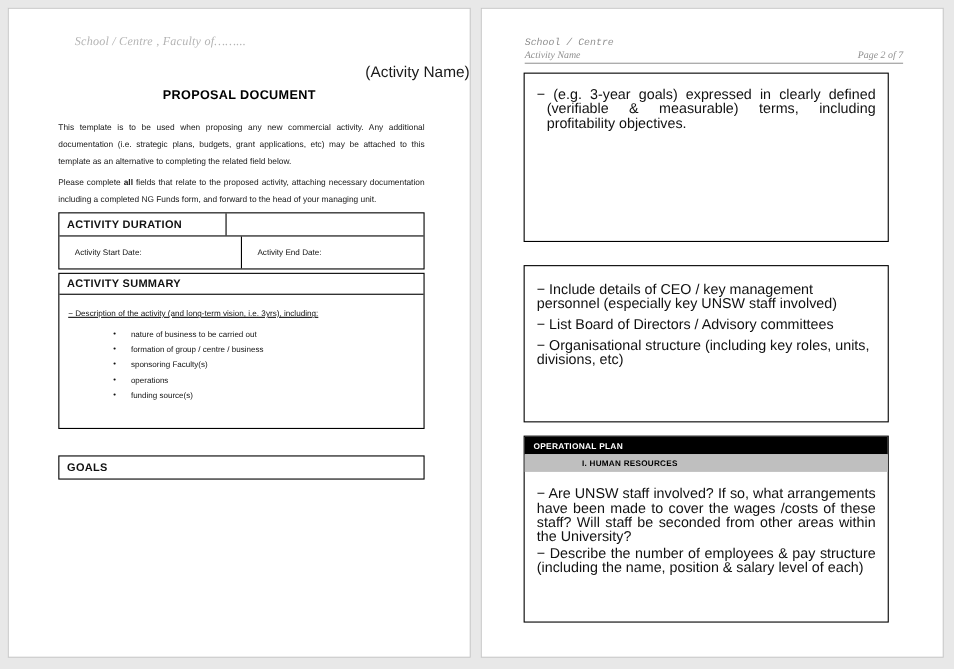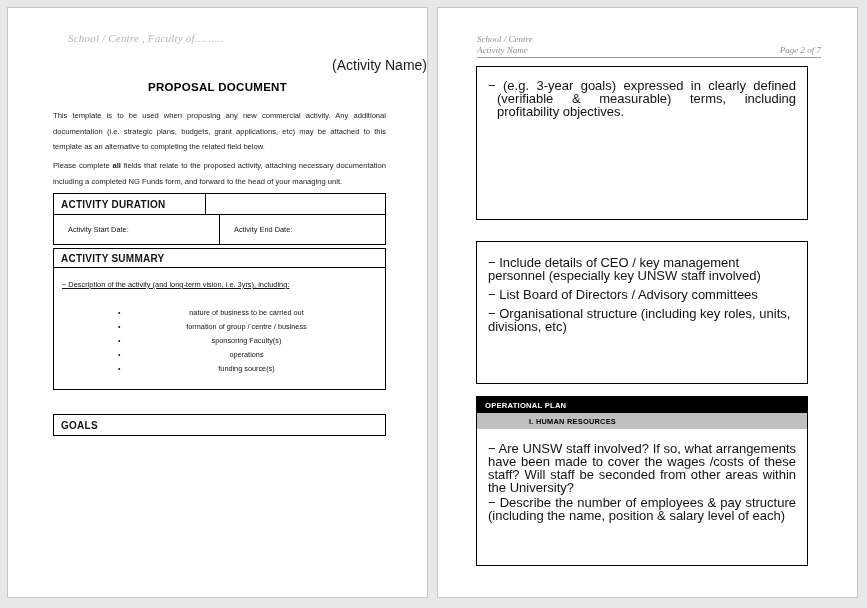--- a/index.html
+++ b/index.html
@@ -108,24 +108,23 @@
   .tbl-summary .r-hdr { height: 19px; }
   .summary-body { padding: 11px 10px 0 8px; }
   .sum-lead {
     font-size: 7.4px;
     color: #111;
     margin: 0 0 7px 0;
     line-height: 11px;
     text-decoration: underline;
   }
   .sum-list {
-    margin: 16px;
+    margin: 1px;
     padding: 0 0 0 40px;
     list-style: none;
-    text-align: center;
   }
   .sum-list li {
     font-size: 7.3px;
     color: #111;
     line-height: 14px;
     position: relative;
     padding-left: 16px;
   }
   .sum-list li::before {
     content: "•";
@@ -141,21 +140,21 @@
   .rp-hdr-wrap {
     position: absolute;
     left: 39px; top: 26px; width: 344px;
     font-family: "Liberation Serif", serif;
     font-style: italic;
     color: #909090;
     font-size: 9px;
     border-bottom: 1px solid #9a9a9a;
     padding-bottom: 1px;
   }
-  .rp-hdr-line1 { line-height: 11px; }
+  .rp-hdr-line1 { line-height: 11px; font-family: Liberation Mono, monospace; }
   .rp-hdr-line2 {
     display: flex;
     justify-content: space-between;
     align-items: baseline;
     line-height: 11px;
   }
   .rp-page-num { font-style: italic; }
 
   .rbox {
     position: absolute;

